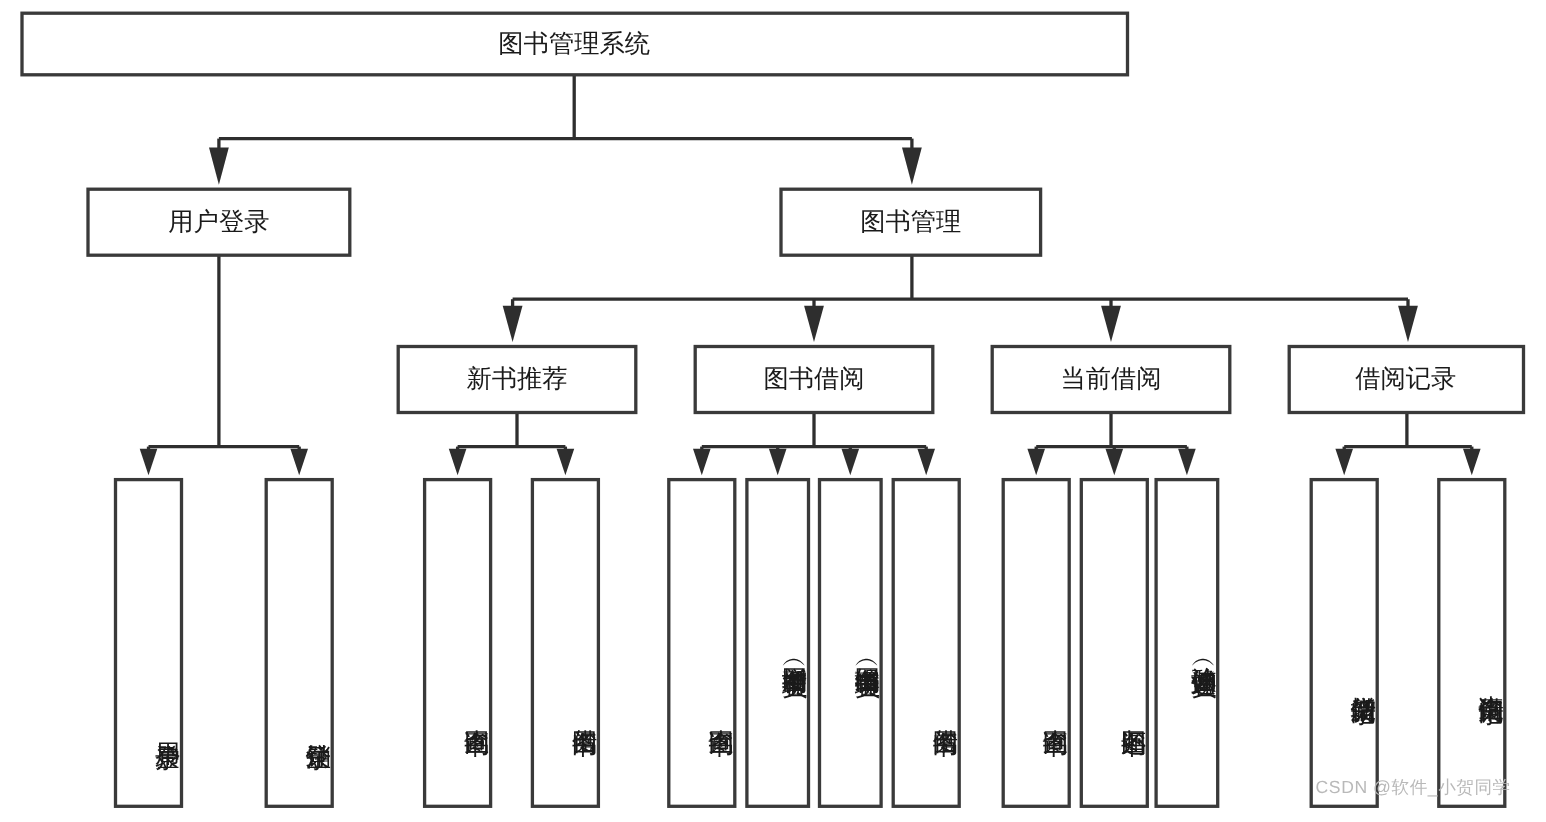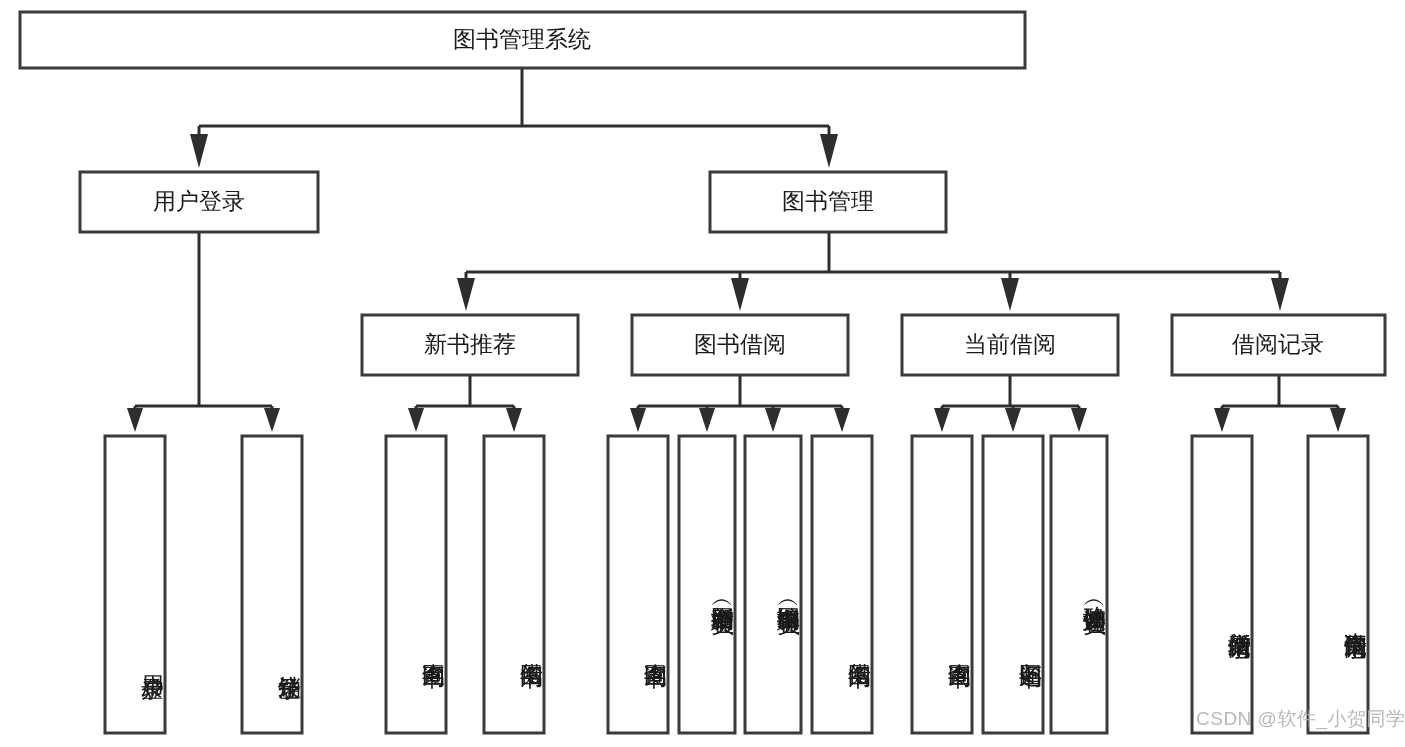--- a/index.html
+++ b/index.html
@@ -59,21 +59,21 @@
     letter-spacing: 1px;
     display: flex;
     align-items: flex-start;
     justify-content: center;
     white-space: nowrap;
     pointer-events: none;
   }
   .watermark {
     position: absolute;
     font-family: "Liberation Sans", "DejaVu Sans", sans-serif;
-    font-size: 19px;
+    font-size: 16px;
     color: #b9b9b9;
     white-space: nowrap;
     letter-spacing: 0.5px;
   }
 </style>
 </head>
 <body>
 
 <div id="diagram-root">
 

